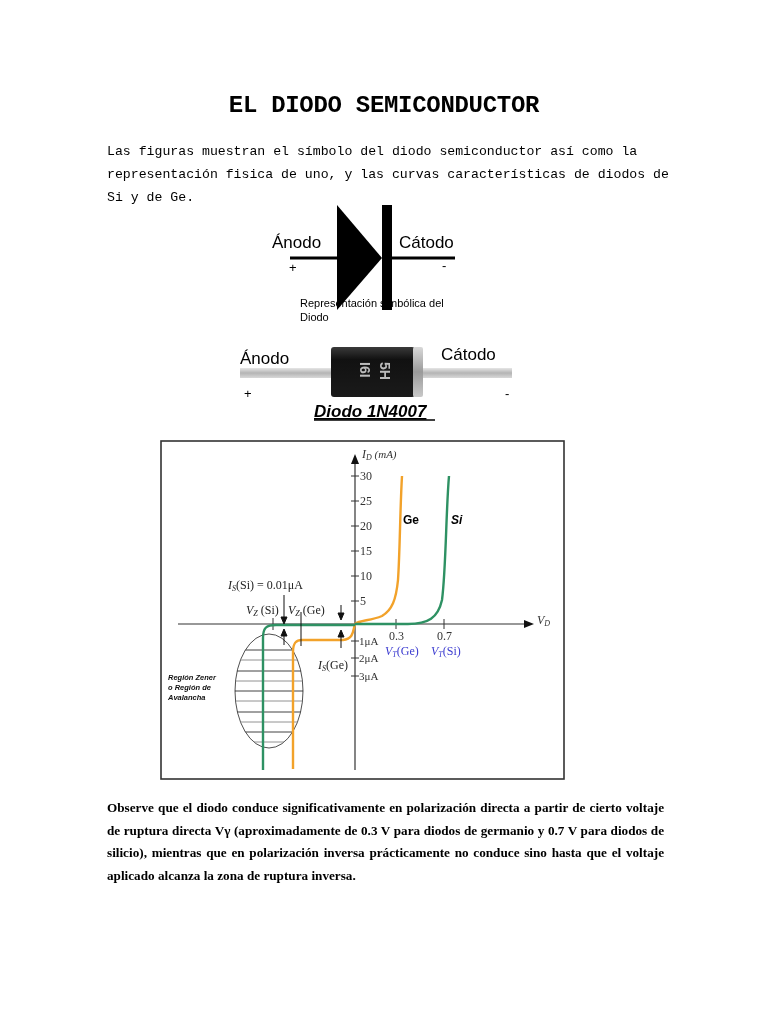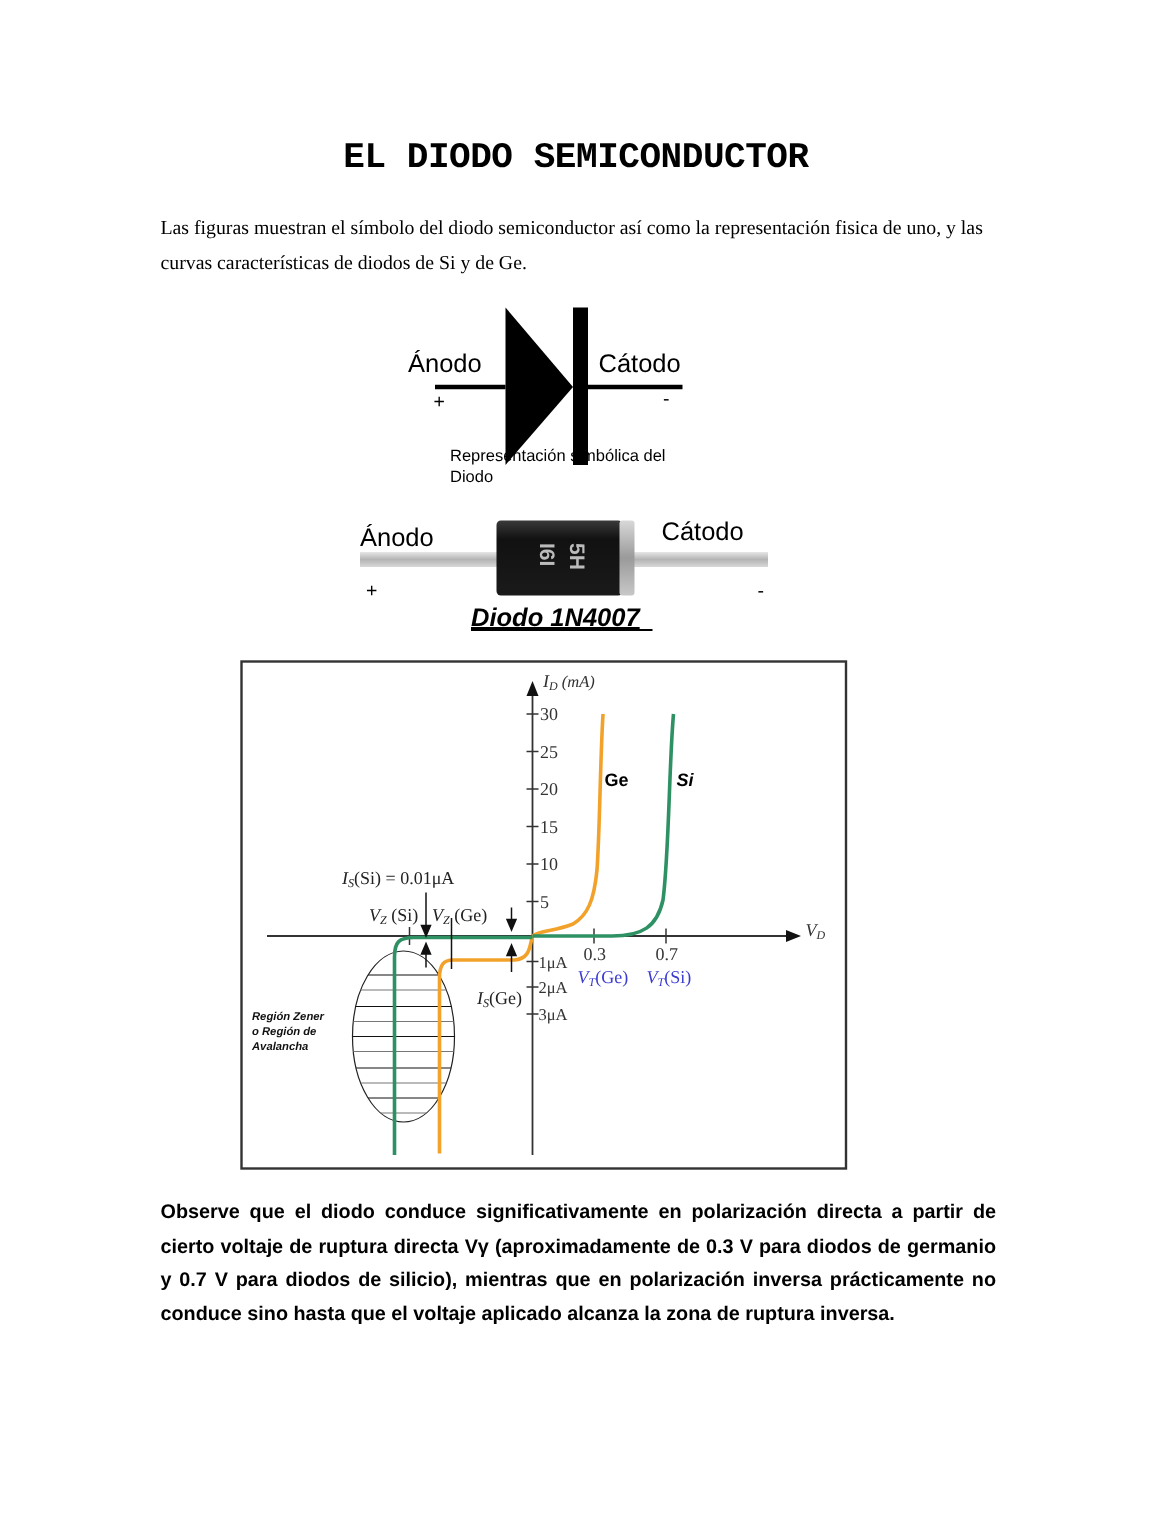--- a/index.html
+++ b/index.html
@@ -6,25 +6,25 @@
   body {
     width: 768px; height: 1024px; background: #ffffff; position: relative; overflow: hidden;
     font-family: "DejaVu Sans", sans-serif; color: #000;
   }
   .title {
     position: absolute; left: 0; width: 768px; top: 92px; text-align: center;
     font-family: Liberation Mono, monospace; font-weight: bold; font-size: 24px; letter-spacing: -0.3px;
   }
   .intro {
     position: absolute; left: 107px; top: 140px; width: 580px;
-    font-family: Liberation Serif, serif; font-size: 13.2px; line-height: 23px;
+    font-family: Liberation Mono, monospace; font-size: 13.2px; line-height: 23px;
   }
   .closing {
     position: absolute; left: 107px; top: 797px; width: 557px;
-    font-family: Liberation Sans, sans-serif; font-weight: bold; font-size: 13.2px; line-height: 22.5px;
+    font-family: Liberation Serif, serif; font-weight: bold; font-size: 13.2px; line-height: 22.5px;
     text-align: justify;
   }
   .fig { position: absolute; }
   .fig svg { display: block; }
   .svglabel { font-family: "Liberation Sans", sans-serif; }
   .serif { font-family: "Liberation Serif", serif; }
 </style>
 </head>
 <body>
 

